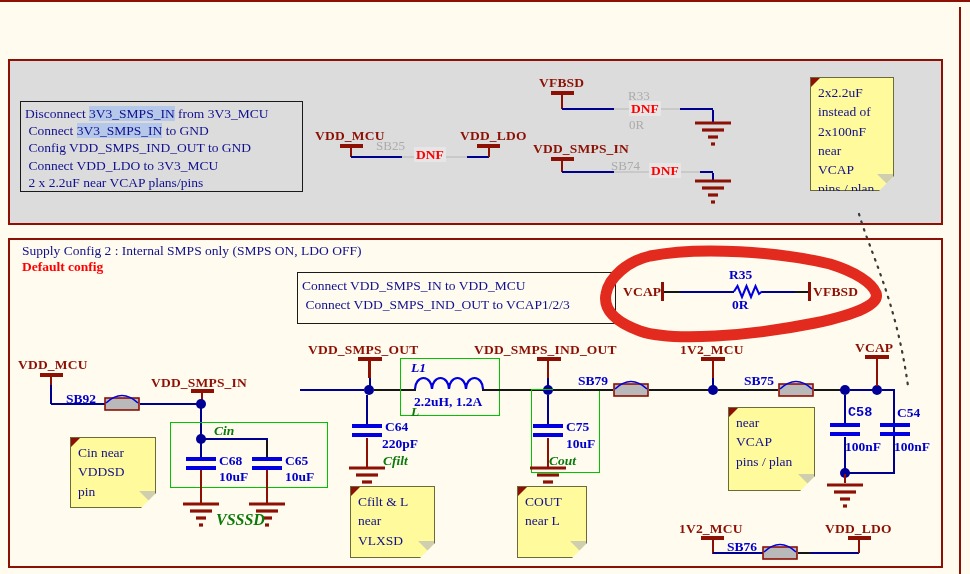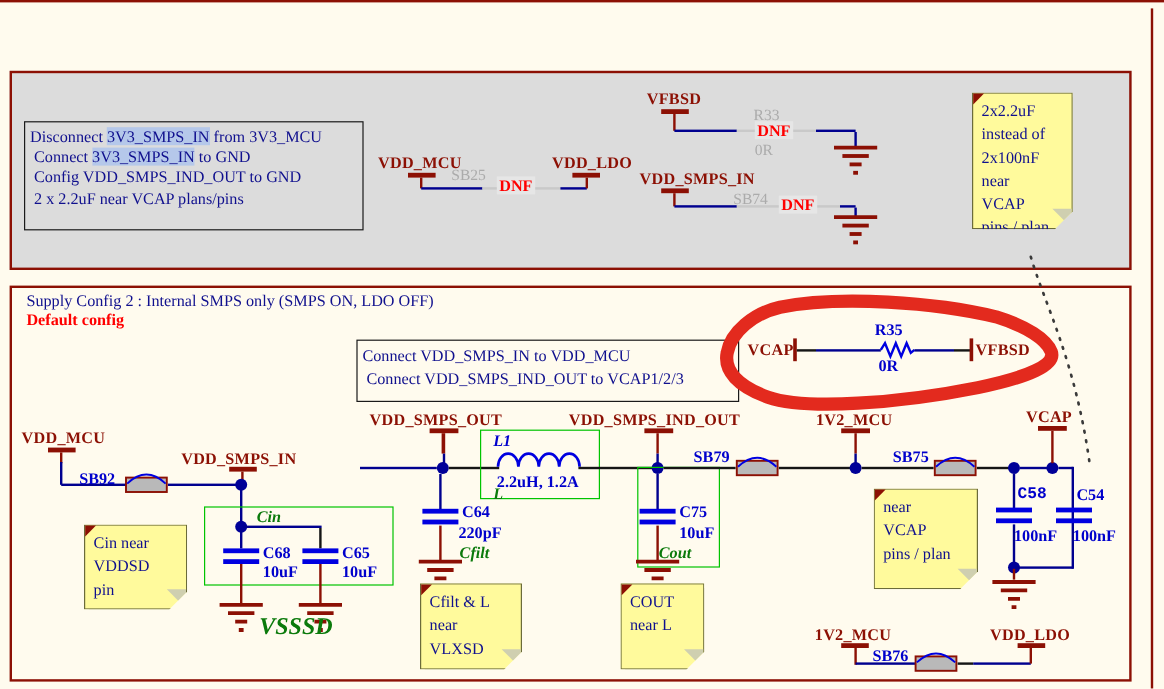--- a/index.html
+++ b/index.html
@@ -54,20 +54,21 @@
   <div class="redline" style="left:0;top:7;width:970px;height:2px;"></div>
   <div class="redline" style="left:959px;top:7px;width:2px;height:567px;"></div>
 
 
   <div class="secbox s1bg" style="left:8px;top:59px;width:935px;height:166px;"></div>
 
   <div class="instbox" style="left:20px;top:101px;width:283px;height:91px;">
     <div class="inst-line"><span>Disconnect </span><span class="hl">3V3_SMPS_IN</span><span> from 3V3_MCU</span></div>
     <div class="inst-line"><span> Connect </span><span class="hl">3V3_SMPS_IN</span><span> to GND</span></div>
     <div class="inst-line"><span> Config VDD_SMPS_IND_OUT to GND</span></div>
+    <div class="inst-line"><span> Connect VDD_LDO to 3V3_MCU</span></div>
     <div class="inst-line"><span> 2 x 2.2uF near VCAP plans/pins</span></div>
   </div>
 
   <div class="net" style="left:315px;top:128px;">VDD_MCU</div>
   <div class="pbar" style="left:340px;top:144px;width:23px;"></div>
   <div class="stem" style="left:350px;top:148px;width:2px;height:9px;"></div>
   <div class="wb" style="left:351px;top:156px;width:51px;height:2px;"></div>
   <div class="grayline" style="left:402px;top:156px;width:65px;height:2px;"></div>
   <div class="gref" style="left:376px;top:138px;">SB25</div>
   <div class="dnf" style="left:414px;top:147px;">DNF</div>
@@ -119,21 +120,21 @@
     <div class="nline">2x100nF</div>
     <div class="nline">near</div>
     <div class="nline">VCAP</div>
     <div class="nline">pins / plan</div>
   </div>
 
   <div class="secbox" style="left:8px;top:238px;width:935px;height:330px;"></div>
   <div class="navy" style="left:22px;top:243px;">Supply Config 2 : Internal SMPS only (SMPS ON, LDO OFF)</div>
   <div class="red-bold" style="left:22px;top:259px;">Default config</div>
 
-  <div class="instbox" style="left:297px;top:283px;width:319px;height:52px;">
+  <div class="instbox" style="left:297px;top:272px;width:319px;height:52px;">
     <div class="inst-line" style="line-height:19px;"><span>Connect VDD_SMPS_IN to VDD_MCU</span></div>
     <div class="inst-line" style="line-height:19px;"><span> Connect VDD_SMPS_IND_OUT to VCAP1/2/3</span></div>
   </div>
 
   <div class="net" style="left:623px;top:284px;">VCAP</div>
   <div class="ibar" style="left:661px;top:282px;"></div>
   <div class="wk" style="left:664px;top:291px;width:16px;height:2px;"></div>
   <div class="wb" style="left:680px;top:291px;width:54px;height:2px;"></div>
   <div class="des" style="left:729px;top:267px;">R35</div>
   <svg style="left:734px;top:285px;" width="28" height="13" viewBox="0 0 28 13">
@@ -184,21 +185,21 @@
       </g>
   </svg>
   <svg style="left:248px;top:502px;" width="38" height="26" viewBox="0 0 38 26">
     <g stroke="#8C1004" stroke-width="3.2">
         <line x1="1" y1="2" x2="37" y2="2"></line>
         <line x1="8" y1="9" x2="30" y2="9"></line>
         <line x1="14" y1="16" x2="24" y2="16"></line>
         <line x1="17" y1="23" x2="21" y2="23"></line>
       </g>
   </svg>
-  <div class="gl" style="left:216px;top:511px;font-size:20px;">VSSSD</div>
+  <div class="gl" style="left:216px;top:511px;font-size:16px;">VSSSD</div>
   <div class="note" style="left:70px;top:437px;width:86px;height:71px;">
     <div class="nline">Cin near</div>
     <div class="nline">VDDSD</div>
     <div class="nline">pin</div>
   </div>
 
   <div class="wb" style="left:300px;top:389px;width:64px;height:2px;"></div>
   <div class="net" style="left:308px;top:342px;">VDD_SMPS_OUT</div>
   <div class="pbar" style="left:358px;top:357px;width:24px;"></div>
   <div class="stem" style="left:368px;top:361px;width:3px;height:17px;"></div>

